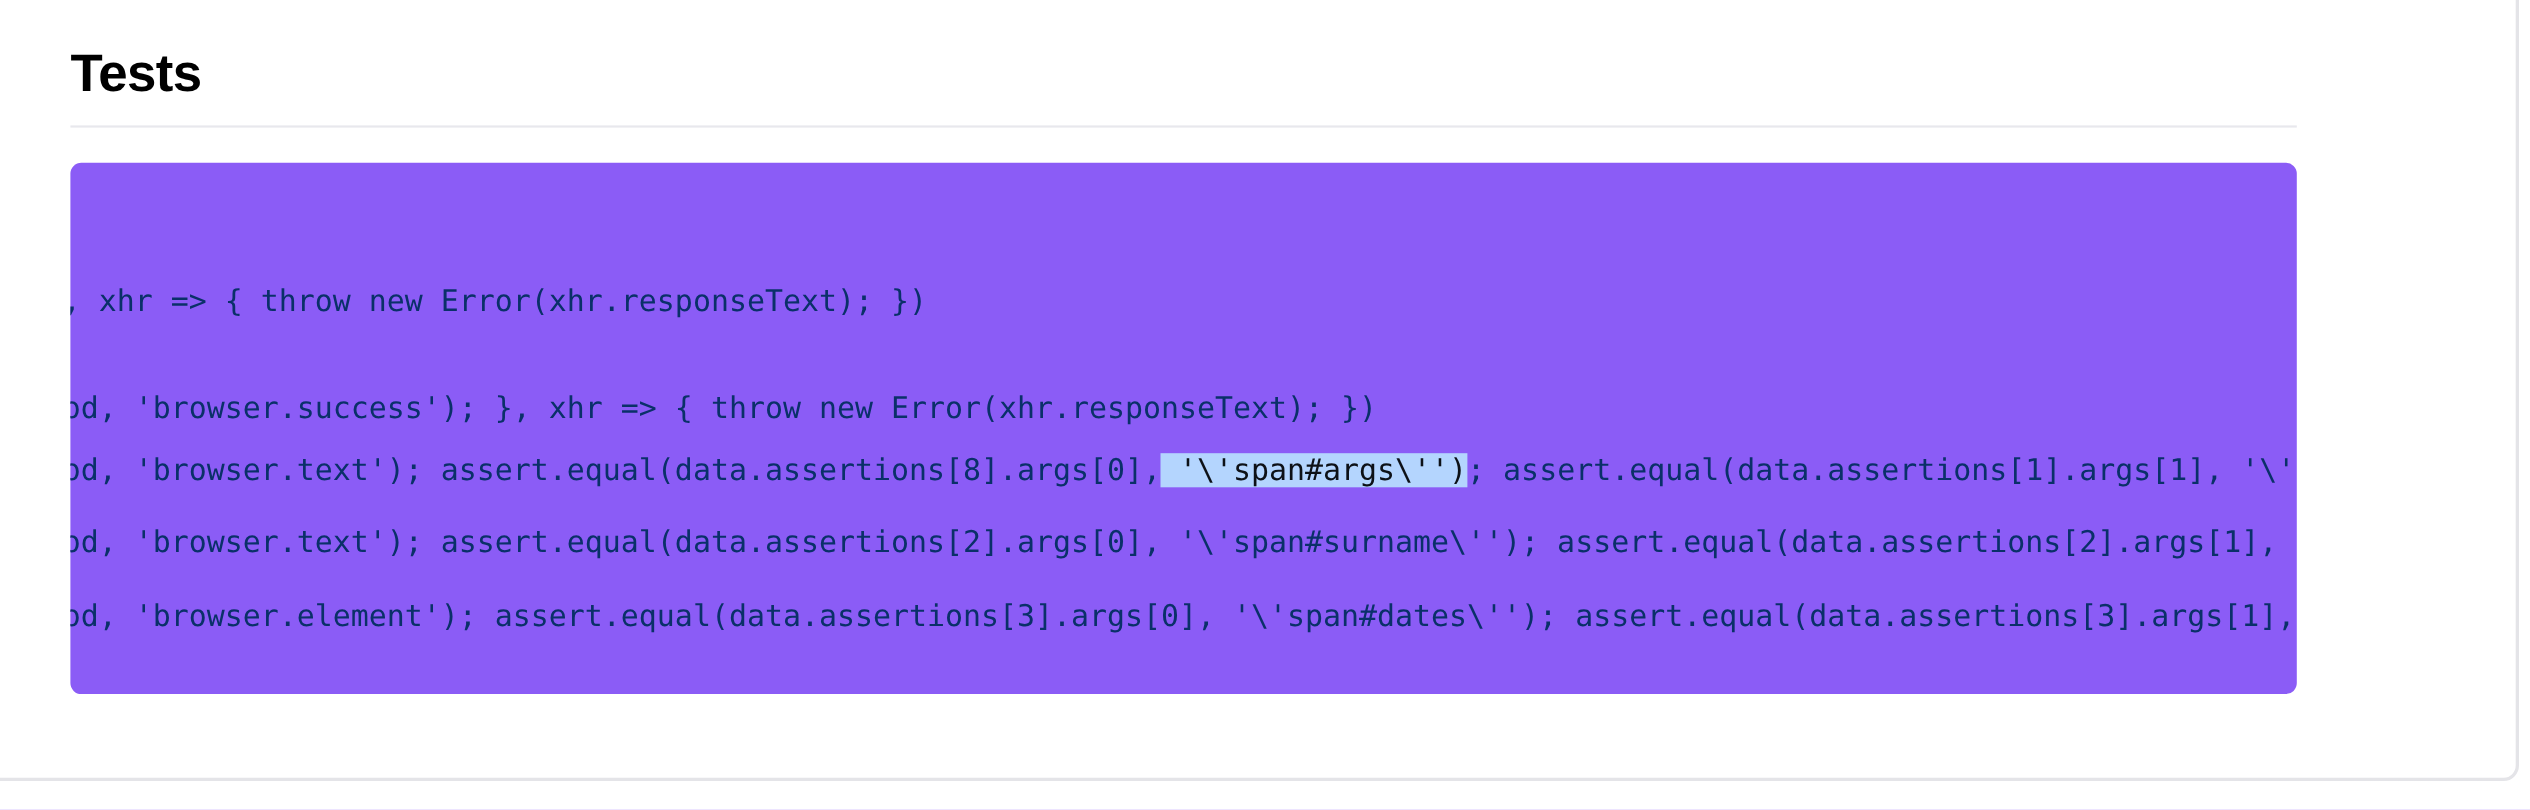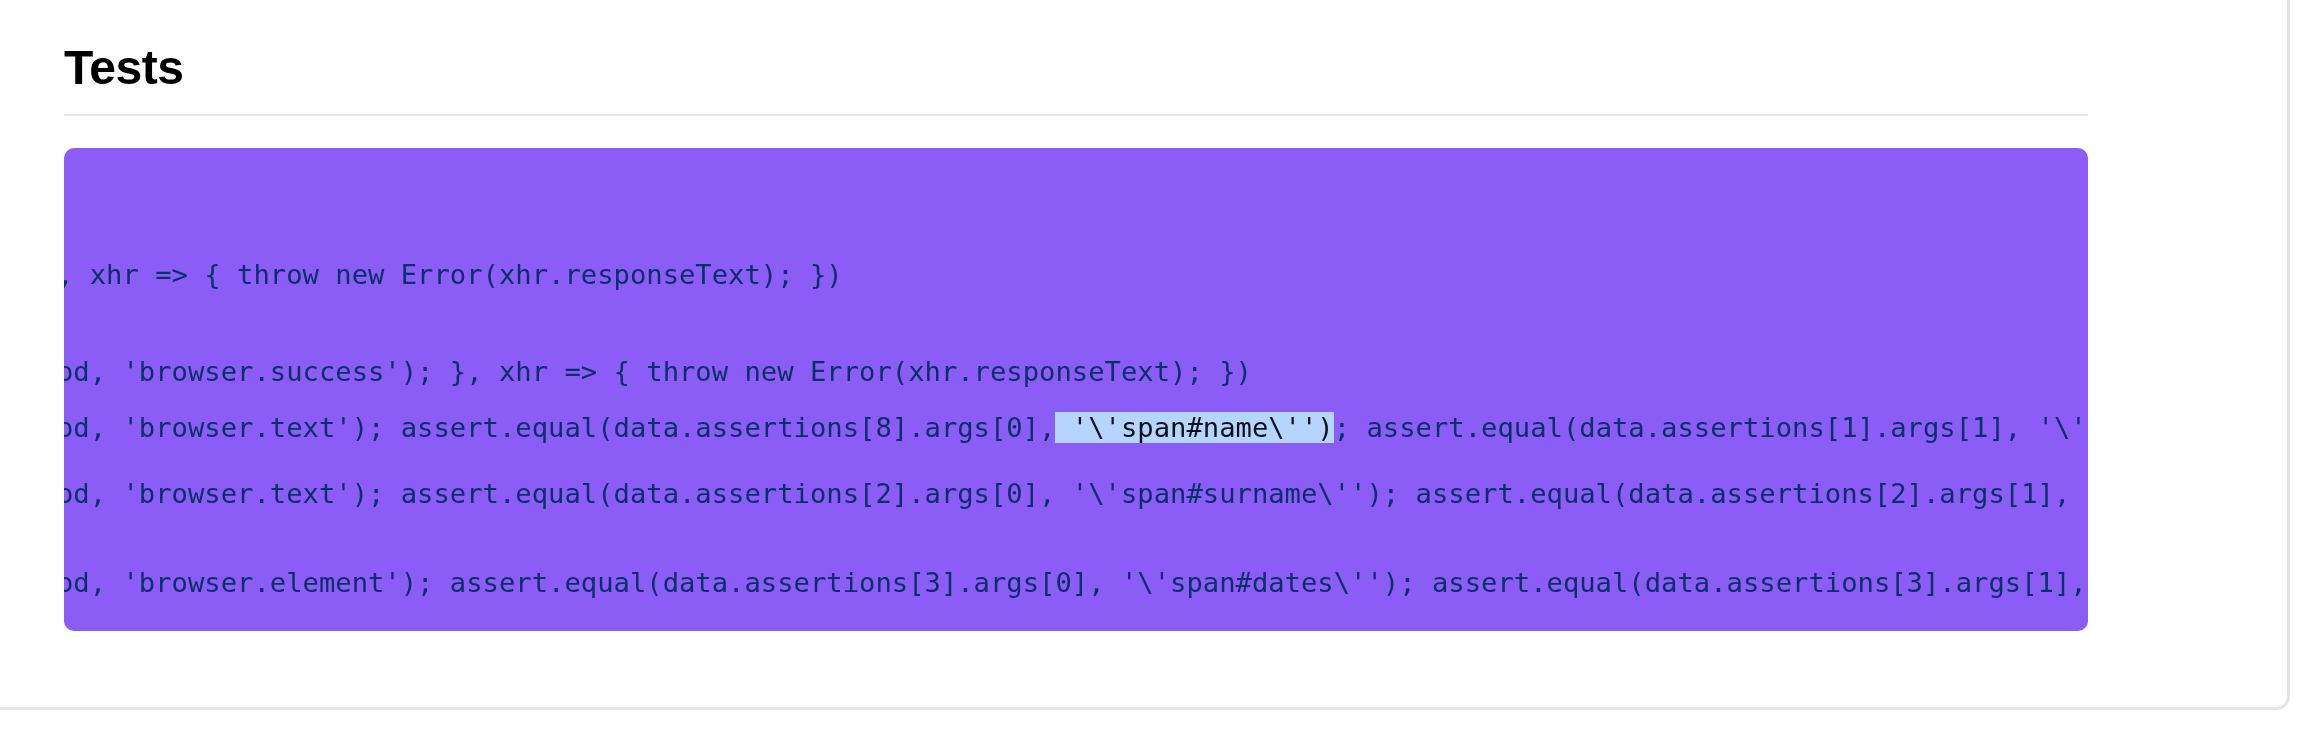--- a/index.html
+++ b/index.html
@@ -84,17 +84,17 @@
 <div class="card"></div>
 
 <h2 class="title">Tests</h2>
 
 <div class="divider"></div>
 
 <div class="code-box">
   <div class="code-lines">
     <div class="code-line" style="top:107px;">, xhr =&gt; { throw new Error(xhr.responseText); })</div>
     <div class="code-line" style="top:184px;margin-top:20px;">od, 'browser.success'); }, xhr =&gt; { throw new Error(xhr.responseText); })</div>
-    <div class="code-line" style="top:260px;"><span>od, 'browser.text'); assert.equal(data.assertions[8].args[0],</span><span class="sel"> '\'span#name\'')</span><span>; assert.equal(data.assertions[1].args[1], '\'</span></div>
+    <div class="code-line" style="top:260px;"><span>od, 'browser.text'); assert.equal(data.assertions[8].args[0],</span><span class="sel"> '\'span#args\'')</span><span>; assert.equal(data.assertions[1].args[1], '\'</span></div>
     <div class="code-line" style="top:326px;">od, 'browser.text'); assert.equal(data.assertions[2].args[0], '\'span#surname\''); assert.equal(data.assertions[2].args[1],</div>
-    <div class="code-line" style="top:415px;text-align:center;">od, 'browser.element'); assert.equal(data.assertions[3].args[0], '\'span#dates\''); assert.equal(data.assertions[3].args[1],</div>
+    <div class="code-line" style="top:393px;text-align:center;">od, 'browser.element'); assert.equal(data.assertions[3].args[0], '\'span#dates\''); assert.equal(data.assertions[3].args[1],</div>
   </div>
 </div>
 
 </body></html>

